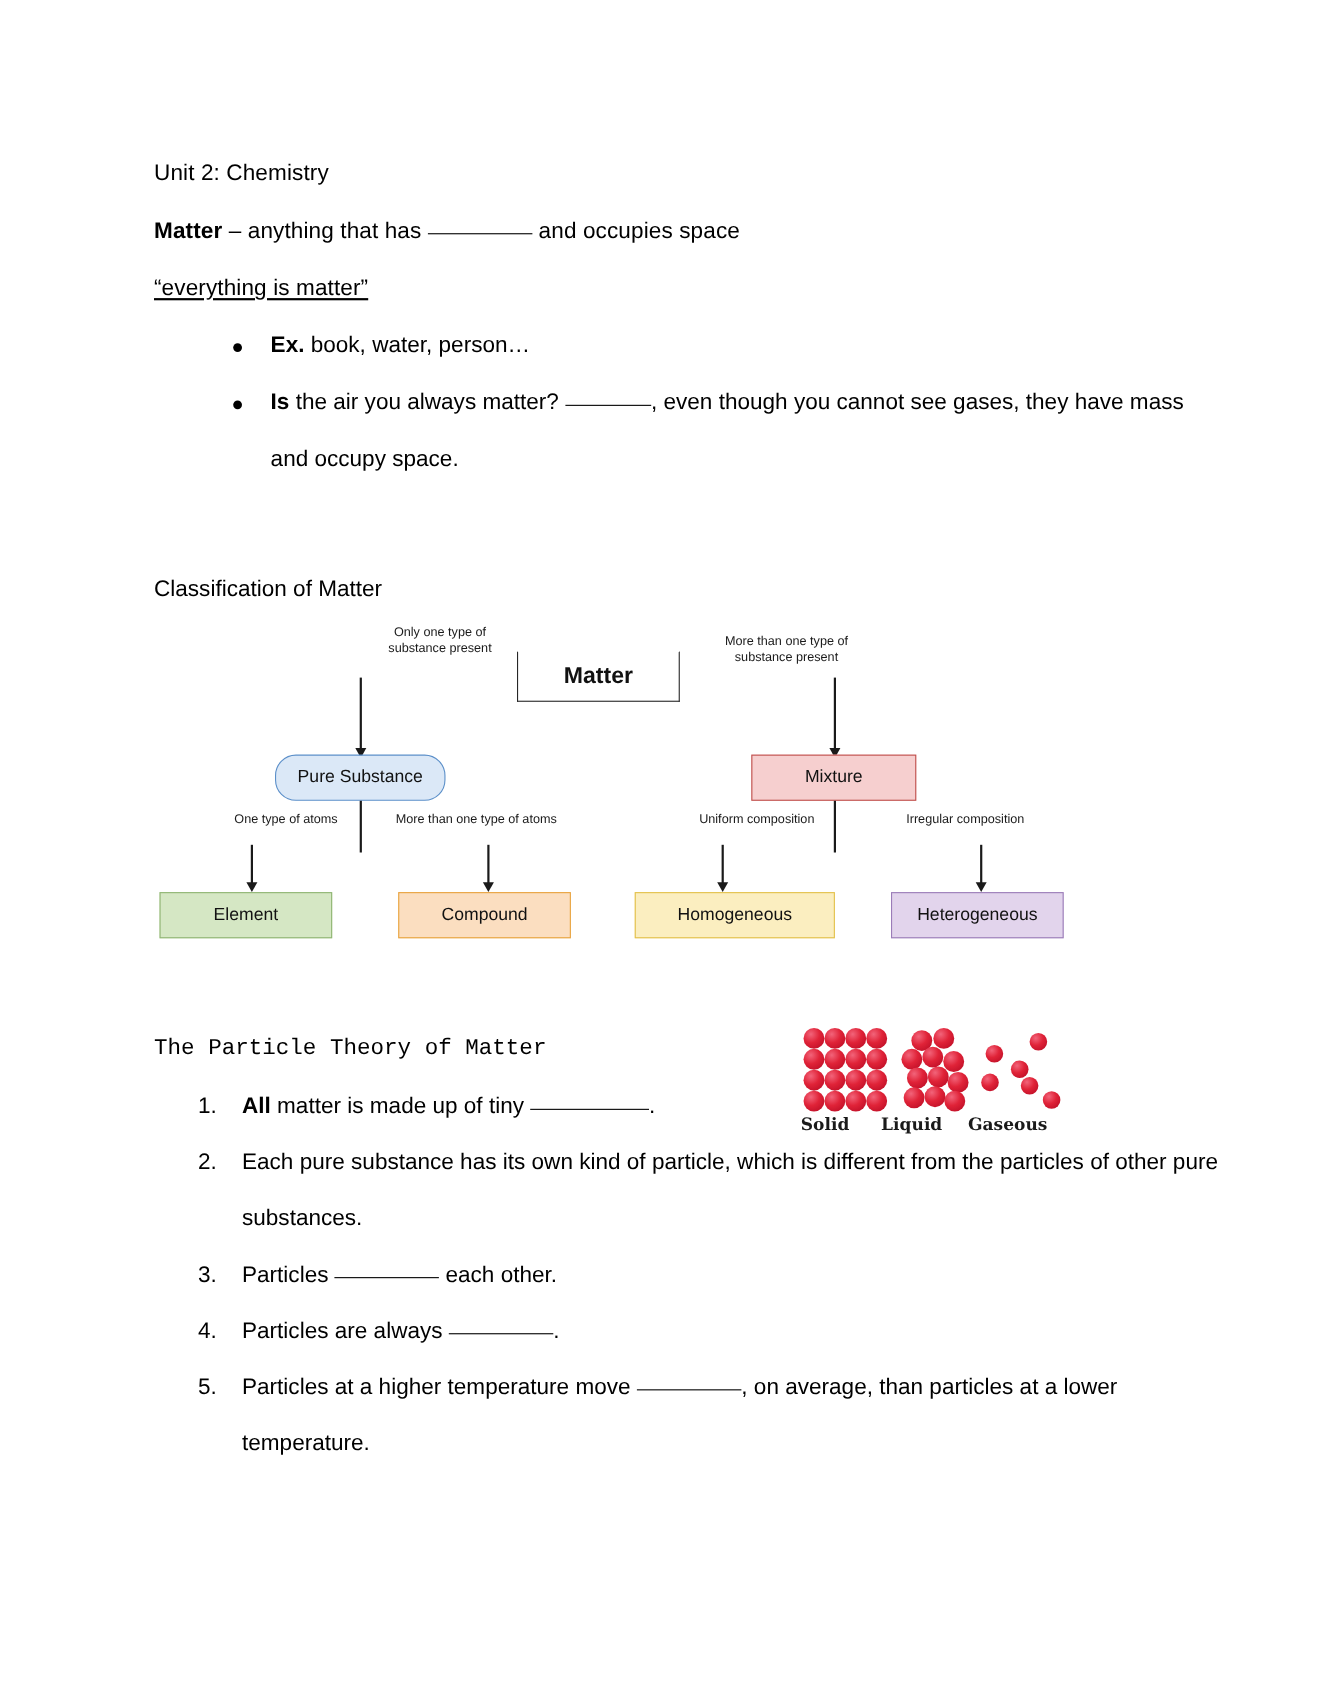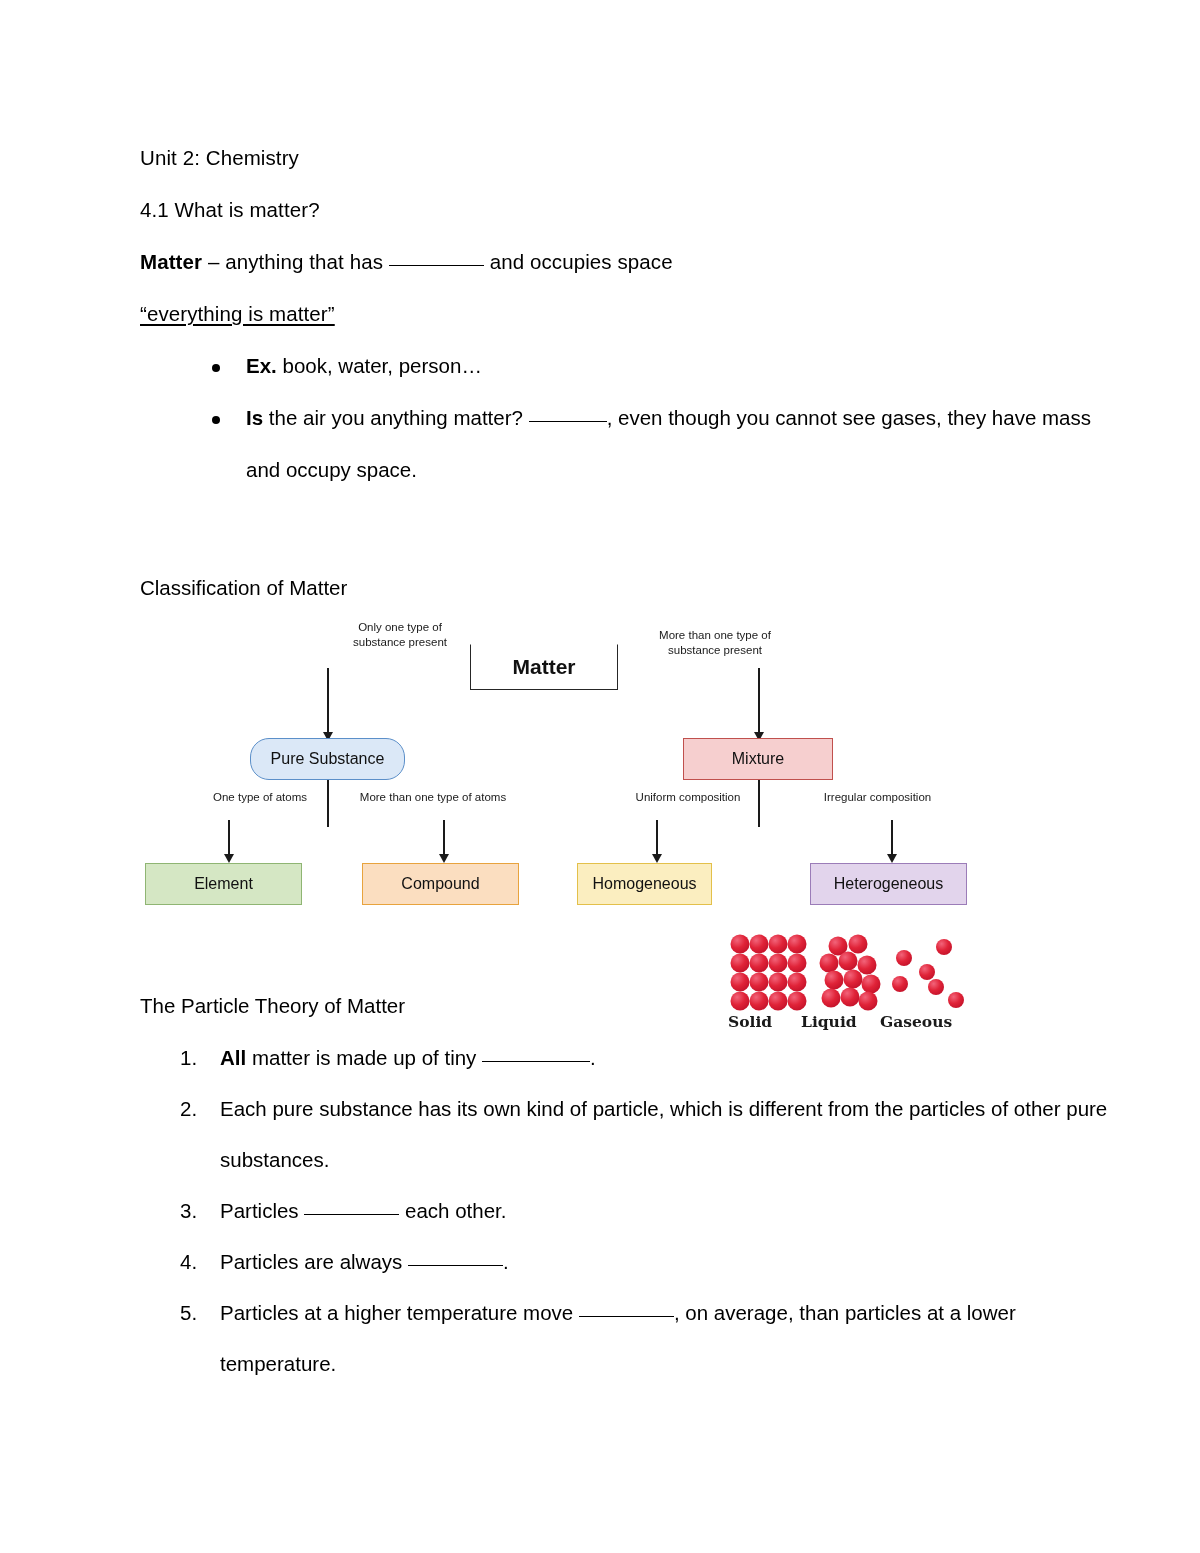--- a/index.html
+++ b/index.html
@@ -182,29 +182,28 @@
 
   svg.particles { display: block; }
 </style>
 </head>
 <body>
 
 <div class="page">
 
   <p class="para">Unit 2: Chemistry</p>
 
-  <p class="para">4.1 What is matter?</p>
 
   <p class="para"><span class="b">Matter</span><span> – anything that has </span><span class="blank bl-lg"></span><span> and occupies space</span></p>
 
   <p class="para"><span class="underlined">“everything is matter”</span></p>
 
   <ul class="bullets">
     <li><span class="b">Ex.</span><span> book, water, person…</span></li>
-    <li><span class="b">Is</span><span> the air you anything matter? </span><span class="blank bl-md"></span><span>, even though you cannot see gases, they have mass and occupy space.</span></li>
+    <li><span class="b">Is</span><span> the air you always matter? </span><span class="blank bl-md"></span><span>, even though you cannot see gases, they have mass and occupy space.</span></li>
   </ul>
 
   <p class="section-head" style="margin-top:66px;">Classification of Matter</p>
 
   <div class="diagram">
 
     <div class="dg-label" style="left:170px; top:0; width:180px;">Only one type of
 substance present</div>
     <div class="dg-label" style="left:470px; top:8px; width:210px;">More than one type of
 substance present</div>
@@ -225,26 +224,26 @@
     <div class="dg-label" style="left:468px; top:170px; width:160px;">Uniform composition</div>
     <div class="dg-label" style="left:655px; top:170px; width:165px;">Irregular composition</div>
 
     <div class="arrow" style="left:88px;  top:200px; height:35px;"></div>
     <div class="arrow" style="left:303px; top:200px; height:35px;"></div>
     <div class="arrow" style="left:516px; top:200px; height:35px;"></div>
     <div class="arrow" style="left:751px; top:200px; height:35px;"></div>
 
     <div class="dg-box" style="left:5px;   top:243px; width:157px; height:42px; background:#d5e7c4; border-color:#8fb573;">Element</div>
     <div class="dg-box" style="left:222px; top:243px; width:157px; height:42px; background:#fbdec0; border-color:#e8a33d;">Compound</div>
-    <div class="dg-box" style="left:437px; top:243px; width:135px; height:42px; background:#fbeec0; border-color:#e3c04a;">Homogeneous</div>
+    <div class="dg-box" style="left:437px; top:243px; width:182px; height:42px; background:#fbeec0; border-color:#e3c04a;">Homogeneous</div>
     <div class="dg-box" style="left:670px; top:243px; width:157px; height:42px; background:#e2d4ec; border-color:#9b7cb8;">Heterogeneous</div>
 
   </div>
 
-  <p class="section-head" style="margin-top:60px;">The Particle Theory of Matter</p>
+  <p class="section-head" style="margin-top:60px;font-family:Liberation Mono, monospace;">The Particle Theory of Matter</p>
 
   <ol class="numbers">
     <li style="padding-right:460px;"><span class="b">All</span><span> matter is made up of tiny </span><span class="blank bl-xl"></span><span>.</span></li>
     <li><span>Each pure substance has its own kind of particle, which is different from the particles of other pure substances.</span></li>
     <li><span>Particles </span><span class="blank bl-lg"></span><span> each other.</span></li>
     <li><span>Particles are always </span><span class="blank bl-lg"></span><span>.</span></li>
     <li><span>Particles at a higher temperature move </span><span class="blank bl-lg"></span><span>, on average, than particles at a lower temperature.</span></li>
   </ol>
 
 </div>

